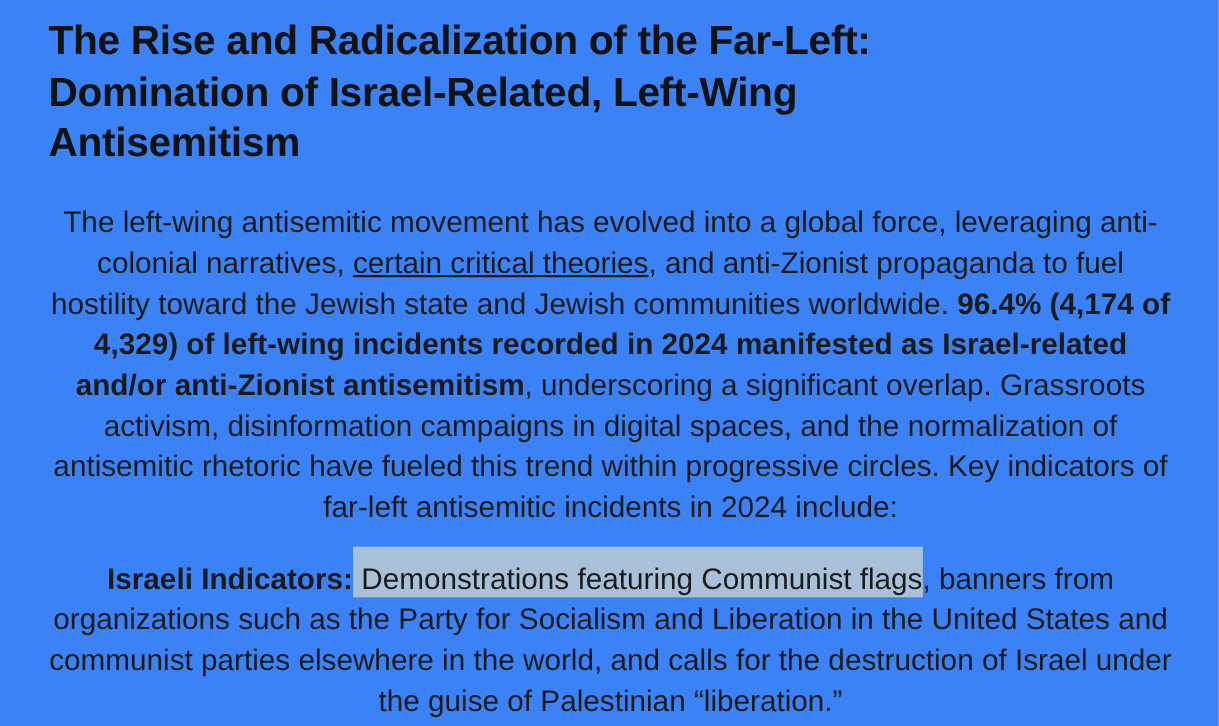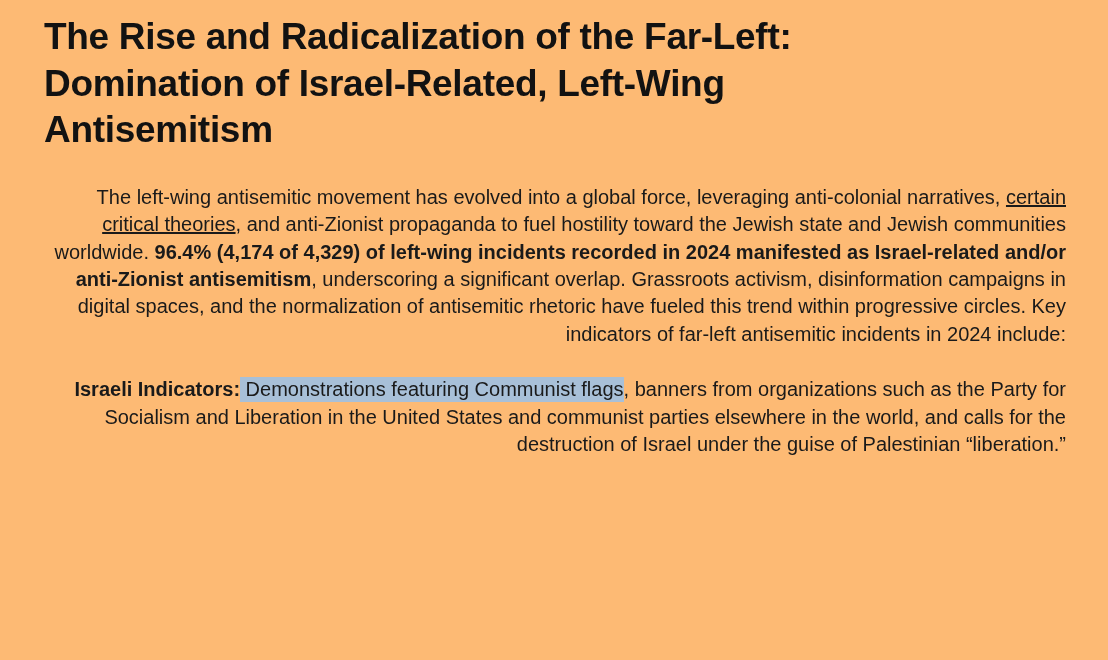--- a/index.html
+++ b/index.html
@@ -13,56 +13,56 @@
     font-family: "Liberation Sans", sans-serif;
     color: #1a1a1a;
     overflow: hidden;
   }
   .page {
     position: relative;
     width: 1108px;
     height: 660px;
     box-sizing: border-box;
     padding: 14px 42px 0 44px;
-    background: #fdba74;
+    background: #3b82f6;
   }
   .title {
     font-size: 37px;
     line-height: 1.26;
     font-weight: bold;
     letter-spacing: -0.3px;
     color: #121212;
     margin: 0 0 30px 0;
     max-width: 900px;
   }
   .para {
-    font-size: 20px;
+    font-size: 27px;
     line-height: 1.37;
     color: #1a1a1a;
     margin: 0 0 26px 0;
     max-width: 1022px;
-    text-align: right;
+    text-align: center;
   }
   .para:last-child {
     margin-bottom: 0;
   }
   .lead {
     margin-bottom: 28px;
   }
   b, .bold {
     font-weight: bold;
   }
   .link {
     color: #1a1a1a;
     text-decoration: underline;
     cursor: pointer;
   }
   .hl {
     background: #a8c0d8;
-    padding: 1px 0 2px 0;
+    padding: 14px 0 2px 0;
   }
   .indicator-label {
     font-weight: bold;
   }
 </style>
 </head>
 <body>
 
 <div class="page">
 

